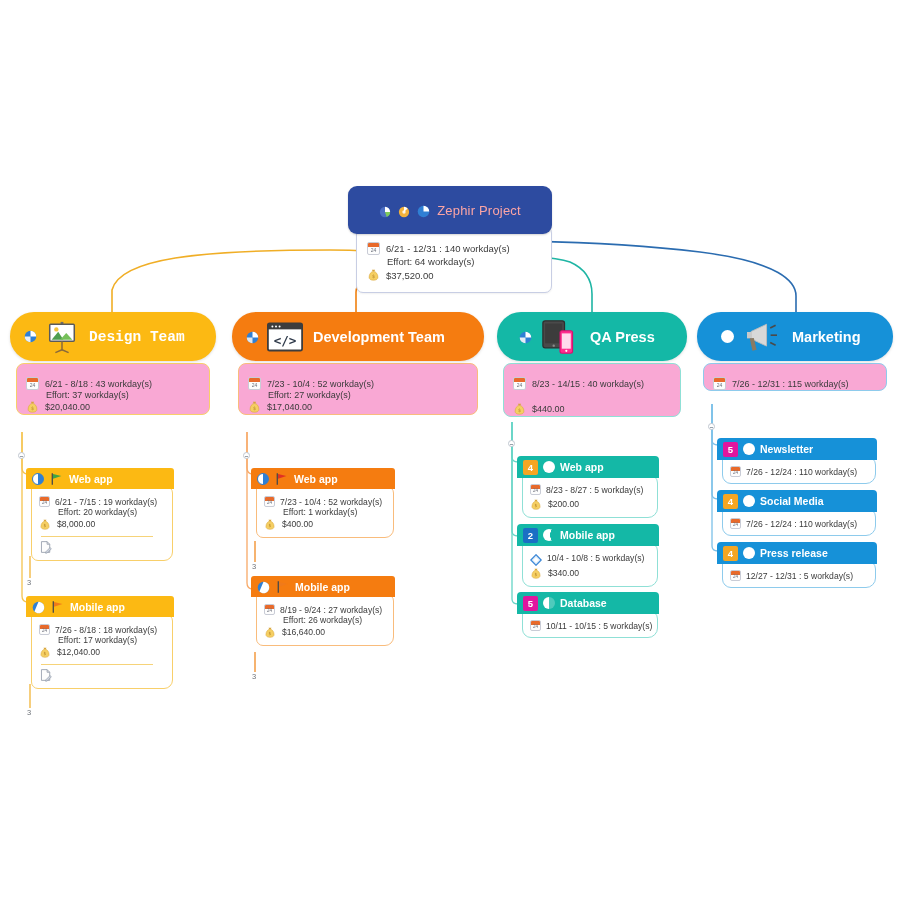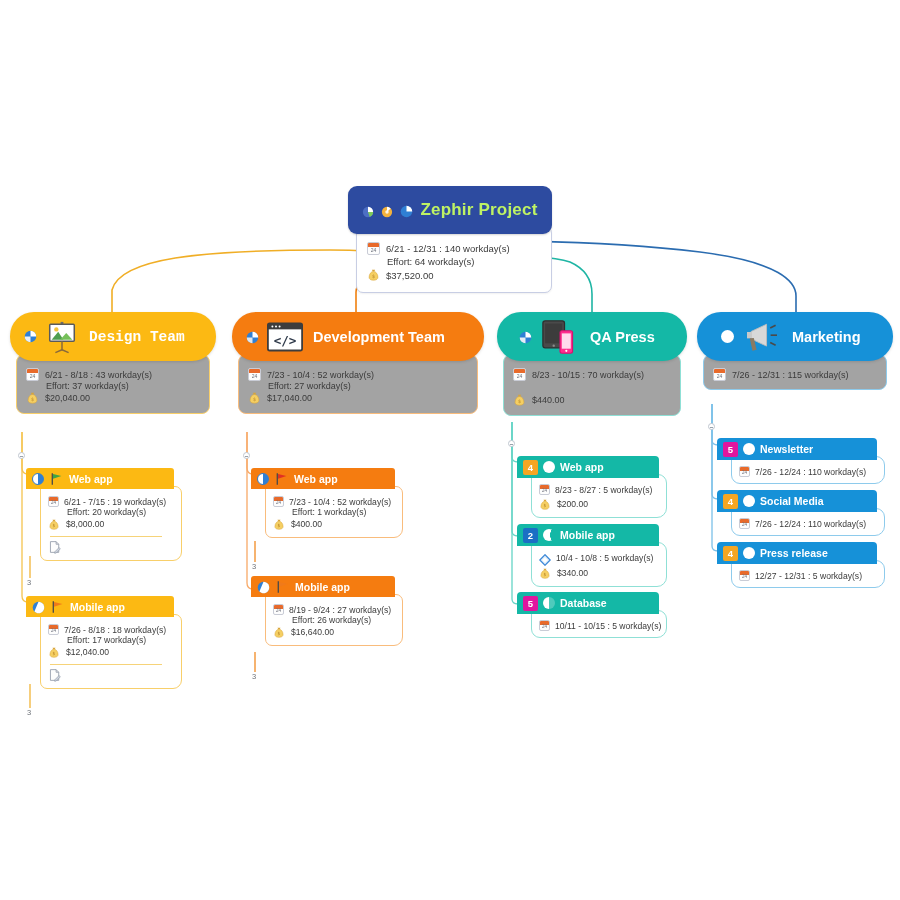--- a/index.html
+++ b/index.html
@@ -20,21 +20,21 @@
     z-index:5;
   }
   .root-head {
     background:#2d4ba0; border-radius:9px;
     height:48px; display:flex; align-items:center; justify-content:center;
     gap:7px; padding:0 14px;
     box-shadow:0 1px 2px rgba(0,0,0,.18);
     position:relative; z-index:3;
   }
   .root-title {
-    color:#bef264; font-size:17px; font-weight:bold; letter-spacing:.2px;
+    color:#fca5a5; font-size:13px; font-weight:normal; letter-spacing:.2px;
     white-space:nowrap;
   }
   .root-body {
     position:absolute; left:8px; top:40px; width:196px;
     background:#ffffff; border:1px solid #c8cee4;
     border-radius:7px; padding:14px 10px 9px 10px;
     z-index:1;
     box-shadow:0 1px 2px rgba(0,0,0,.06);
   }
   .root-body .rowline { display:flex; align-items:center; gap:6px; margin:1px 0; }
@@ -48,39 +48,39 @@
     display:flex; align-items:center; gap:8px;
     padding:0 20px 0 14px;
     position:relative; z-index:3;
     box-shadow:0 1px 3px rgba(0,0,0,.13);
   }
   .team-title {
     color:#ffffff; font-size:14.5px; font-weight:bold; white-space:nowrap;
     margin-left:2px;
   }
   .team-body {
-    position:absolute; left:6px; top:42px; width:calc(100% - 12px);
-    background:#a3a3a3; border:1px solid;
-    border-radius:8px; padding:13px 9px 8px 9px;
+    position:absolute; left:6px; top:51px; width:calc(100% - 12px);
+    background:#f9a8d4; border:1px solid;
+    border-radius:8px; padding:13px 9px 0 9px;
     z-index:1;
   }
   .team-body .rowline { display:flex; align-items:center; gap:6px; }
   .team-body .txt { font-size:9px; color:#3b3b3b; white-space:nowrap; }
   .team-body .txt-indent { margin-left:20px; }
 
   
   .leaf { position:absolute; z-index:4; }
   .leaf-head {
     height:21px; display:flex; align-items:center; gap:5px;
     padding:0 6px; border-radius:3px 3px 0 0;
     position:relative; z-index:3;
   }
   .leaf-title { font-size:10.5px; color:#ffffff; font-weight:bold; white-space:nowrap; }
   .leaf-body {
-    position:absolute; left:14px; top:18px; width:calc(100% - 6px);
+    position:absolute; left:5px; top:18px; width:calc(100% - 6px);
     background:#ffffff; border:1px solid;
     border-radius:0 7px 9px 7px; padding:9px 17px 6px 7px;
     z-index:1;
   }
   .leaf-body .rowline { display:flex; align-items:center; gap:5px; }
   .leaf-body .txt { font-size:8.6px; color:#3b3b3b; white-space:nowrap; }
   .leaf-body .txt-indent { margin-left:19px; }
   .leaf-divider { height:1px; margin:5px 2px 3px 2px; }
 
   
@@ -502,21 +502,21 @@
     </div>
   </div>
   <span class="branch-num" style="left:252px; top:672px;">3</span>
 
   <div class="team" style="left:497px; top:312px; width:190px;">
     <div class="team-body" style="border-color:#8fe0d6;">
       <div class="rowline">
         <span class="cal">
             <span>24</span>
           </span>
-        <span class="txt">8/23 - 10/15 : 70 workday(s)</span>
+        <span class="txt">8/23 - 14/15 : 40 workday(s)</span>
       </div>
       <div class="rowline" style="margin-top:12px;">
         <span class="money">
           <svg viewBox="0 0 16 16" width="13" height="14">
               <path d="M6 1.6h4l-1.1 2.1H7.1z" fill="#d8a43a"></path>
               <path d="M8 3.6c3.2 0 5.4 3.6 5.4 7.2 0 2.6-2.2 3.6-5.4 3.6s-5.4-1-5.4-3.6C2.6 7.2 4.8 3.6 8 3.6z" fill="#f5cf63" stroke="#d8a43a" stroke-width=".7"></path>
               <text x="8" y="11.6" font-size="6" text-anchor="middle" fill="#b8862a" font-family="DejaVu Sans">$</text>
             </svg>
         </span>
         <span class="txt">$440.00</span>

